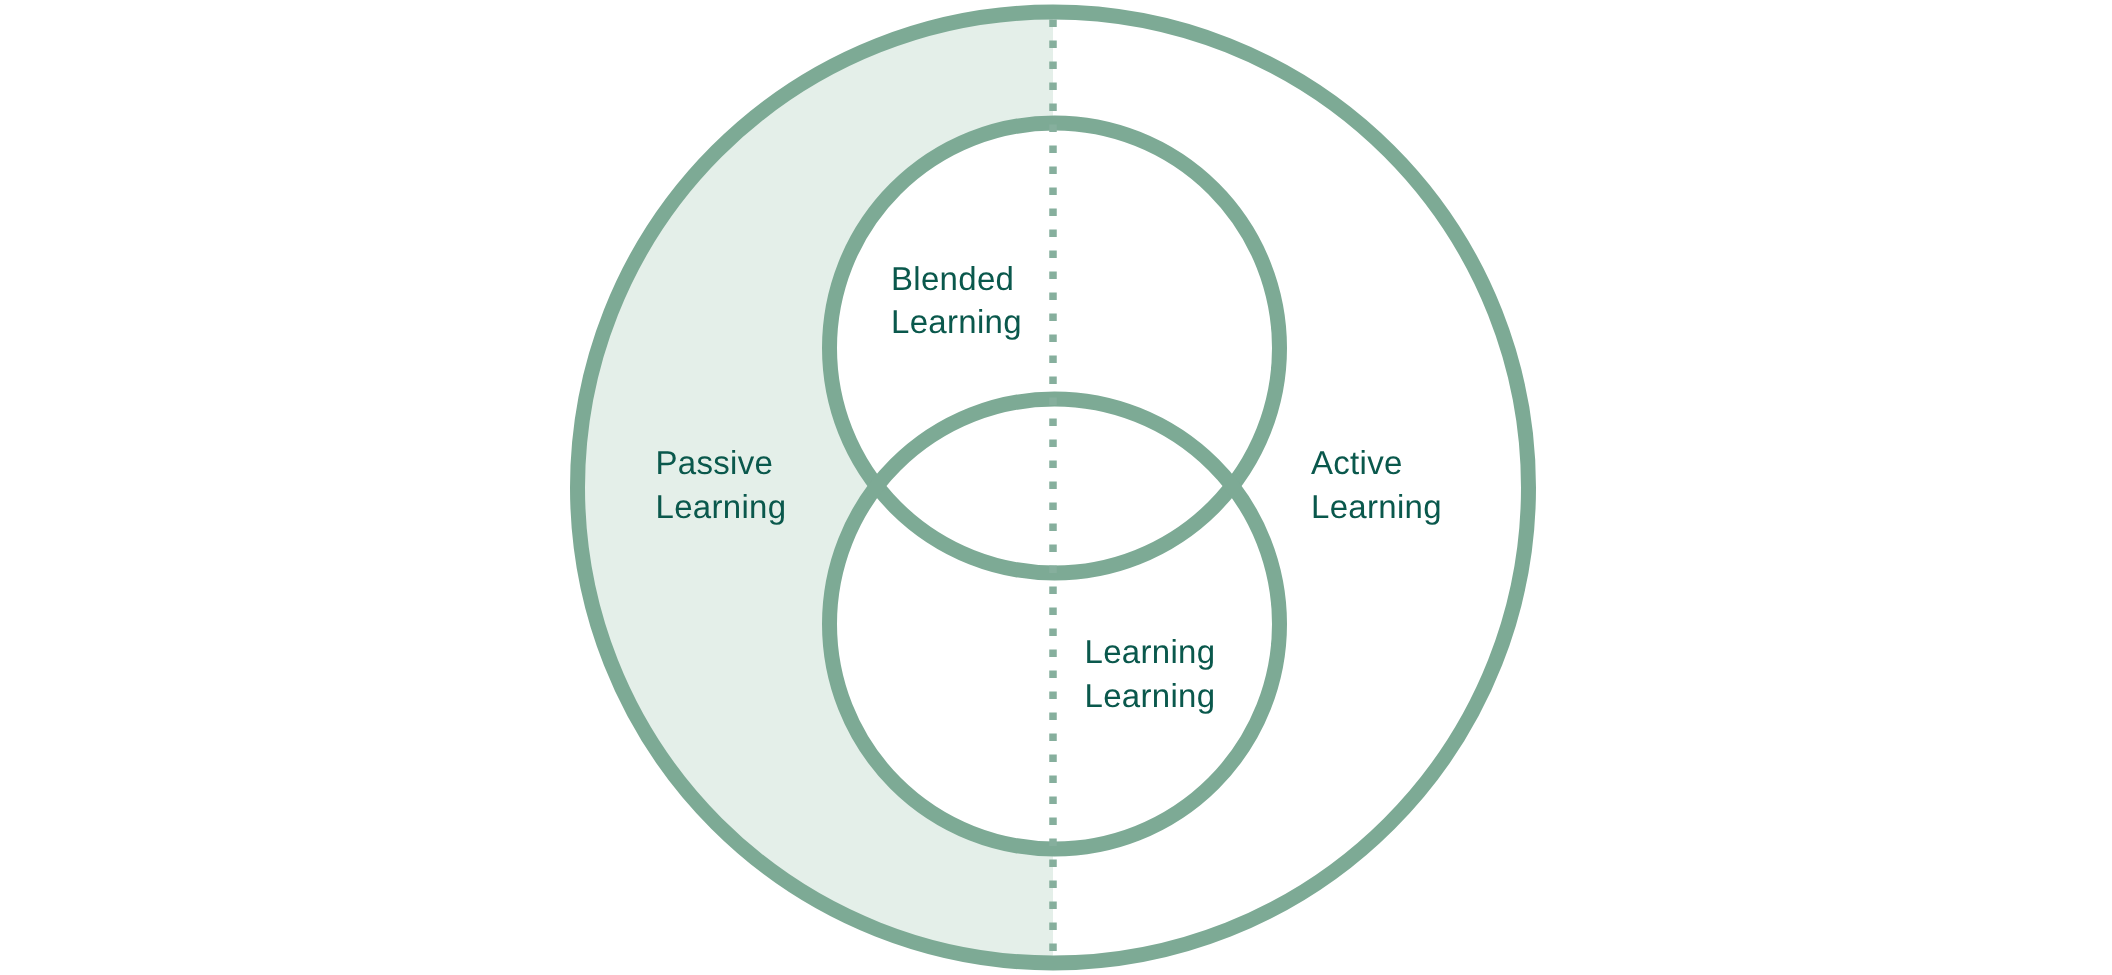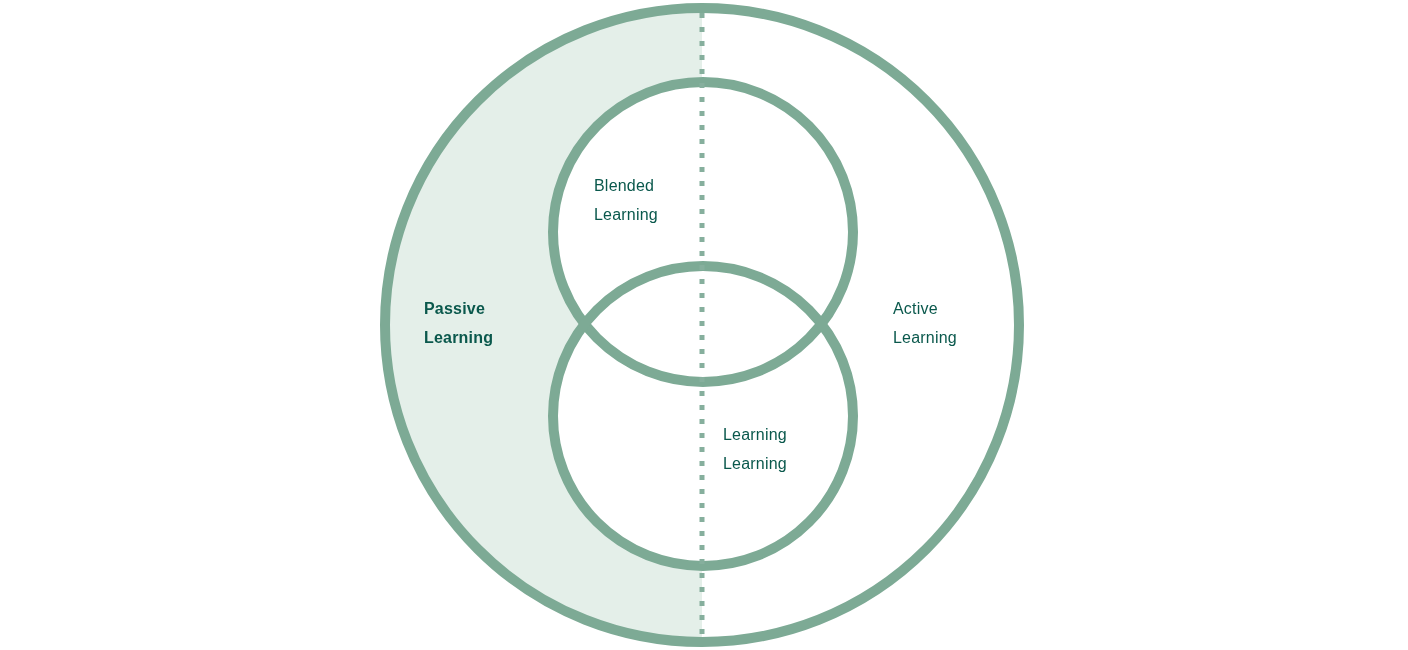--- a/index.html
+++ b/index.html
@@ -17,30 +17,30 @@
     height: 650px;
   }
   .stage svg {
     position: absolute;
     left: 0;
     top: 0;
   }
   .label {
     position: absolute;
     color: var(--label-text, #0A584C);
-    font-size: 16px;
+    font-size: 22px;
     line-height: 29px;
     font-weight: 500;
     letter-spacing: 0.2px;
     white-space: nowrap;
   }
   .label span { display: block; }
   .label-blended  { left: 594px; top: 171px; }
-  .label-passive  { left: 424px; top: 294px; font-weight: bold; }
-  .label-active   { left: 893px; top: 294px; }
+  .label-passive  { left: 437px; top: 294px; }
+  .label-active   { left: 874px; top: 294px; }
   .label-distance { left: 723px; top: 420px; }
 </style>
 </head>
 <body>
 
 <div class="stage">
 
   <svg width="1408" height="650" viewBox="0 0 1408 650">
 
     <path d="M 702 8 A 317 317 0 0 0 702 642 L 702 8 Z" fill="#E4EFE9"></path>

